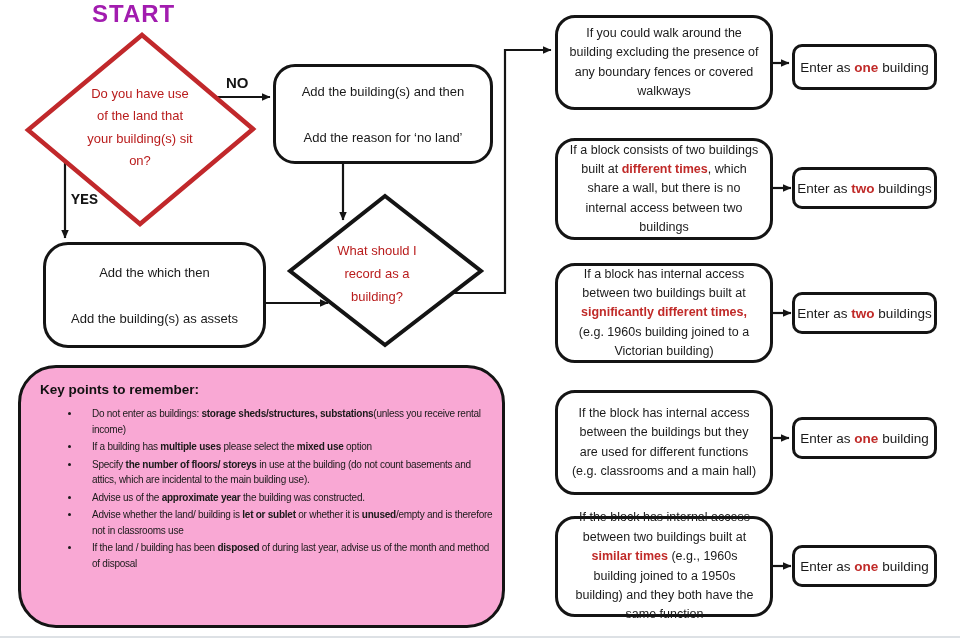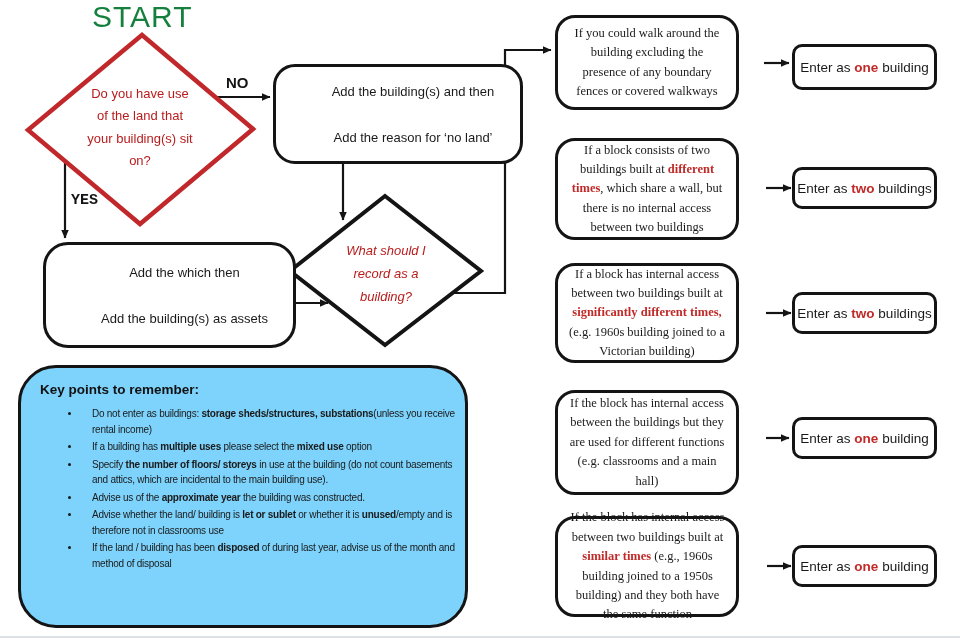--- a/index.html
+++ b/index.html
@@ -1,50 +1,50 @@
 <!DOCTYPE html>
 <html><head>
 <meta charset="utf-8">
 <style>
   html,body{margin:0;padding:0;background:#fff;}
   .page{position:relative;width:960px;height:640px;background:#fff;overflow:hidden;
         font-family:"Liberation Sans",sans-serif;color:#1a1a1a;}
   .layer{position:absolute;left:0;top:0;width:960px;height:640px;}
-  .start{position:absolute;left:92px;top:0px;font-size:30px;font-weight:400;letter-spacing:1px;color:#15803d;}
+  .start{position:absolute;left:92px;top:0px;font-size:24px;font-weight:700;letter-spacing:1px;color:#a21caf;}
   .lbl{position:absolute;font-size:15px;font-weight:bold;color:#141414;}
   .lbl.no{left:226px;top:74px;}
   .lbl.yes{left:71px;top:192px;font-family:Liberation Mono, monospace;}
   .dtext{position:absolute;text-align:center;font-size:13px;line-height:1.72;color:#b91c1c;}
   .d1{left:84px;top:83px;width:112px;}
-  .d2{left:331px;top:239px;width:110px;line-height:1.78;font-style:italic;}
+  .d2{left:322px;top:239px;width:110px;line-height:1.78;}
   .rbox{position:absolute;border:3.5px solid #141414;border-radius:22px;background:#fff;
         display:flex;flex-direction:column;align-items:center;justify-content:center;gap:31px;
-        text-align:center;font-size:13px;padding-left:30px;}
+        text-align:center;font-size:13px;}
   .rbox p{margin:0;}
   .boxA{left:273px;top:64px;width:214px;height:94px;}
   .boxB{left:43px;top:242px;width:217px;height:100px;border-radius:25px;}
-  .cond{position:absolute;left:555px;width:184px;border:3.5px solid #141414;border-radius:20px;background:#fff;
+  .cond{position:absolute;left:555px;width:218px;border:3.5px solid #141414;border-radius:20px;background:#fff;
         display:flex;align-items:center;justify-content:center;text-align:center;
-        font-size:12.5px;line-height:1.55;padding:2px 11px;box-sizing:border-box;font-family:Liberation Serif, serif;}
+        font-size:12.5px;line-height:1.55;padding:2px 11px;box-sizing:border-box;}
   .c1{top:15px;height:95px;}
   .c2{top:138px;height:102px;}
   .c3{top:263px;height:100px;}
   .c4{top:390px;height:105px;}
   .c5{top:516px;height:101px;padding-left:12px;}
   .res{position:absolute;left:792px;width:145px;border:3px solid #141414;border-radius:10px;background:#fff;
        display:flex;align-items:center;justify-content:center;text-align:center;
        font-size:13.5px;box-sizing:border-box;}
   .r1{top:44px;height:46px;}
   .r2{top:167px;height:42px;}
   .r3{top:292px;height:42px;}
   .r4{top:417px;height:42px;}
   .r5{top:545px;height:42px;}
   .red{color:#c02a28;font-weight:bold;}
-  .keybox{position:absolute;left:18px;top:365px;width:450px;height:263px;border:3.2px solid #141414;
-          border-radius:38px;background:#7dd3fc;box-sizing:border-box;padding:14px 6px 0 19px;}
+  .keybox{position:absolute;left:18px;top:365px;width:487px;height:263px;border:3.2px solid #141414;
+          border-radius:38px;background:#f9a8d4;box-sizing:border-box;padding:14px 6px 0 19px;}
   .keybox h3{margin:0;font-size:13.5px;font-weight:bold;color:#111;}
   .keybox ul{margin:9px 0 0 0;padding-left:41px;}
   .keybox li{padding-left:11px;margin-bottom:2px;font-size:10px;line-height:1.55;letter-spacing:-0.25px;color:#1a1a1a;}
   .keybox b{font-weight:bold;}
   .bottomline{position:absolute;left:0;top:636px;width:960px;height:2px;background:#dde1e5;}
 </style>
 </head>
 <body>
 
 <div class="page">

